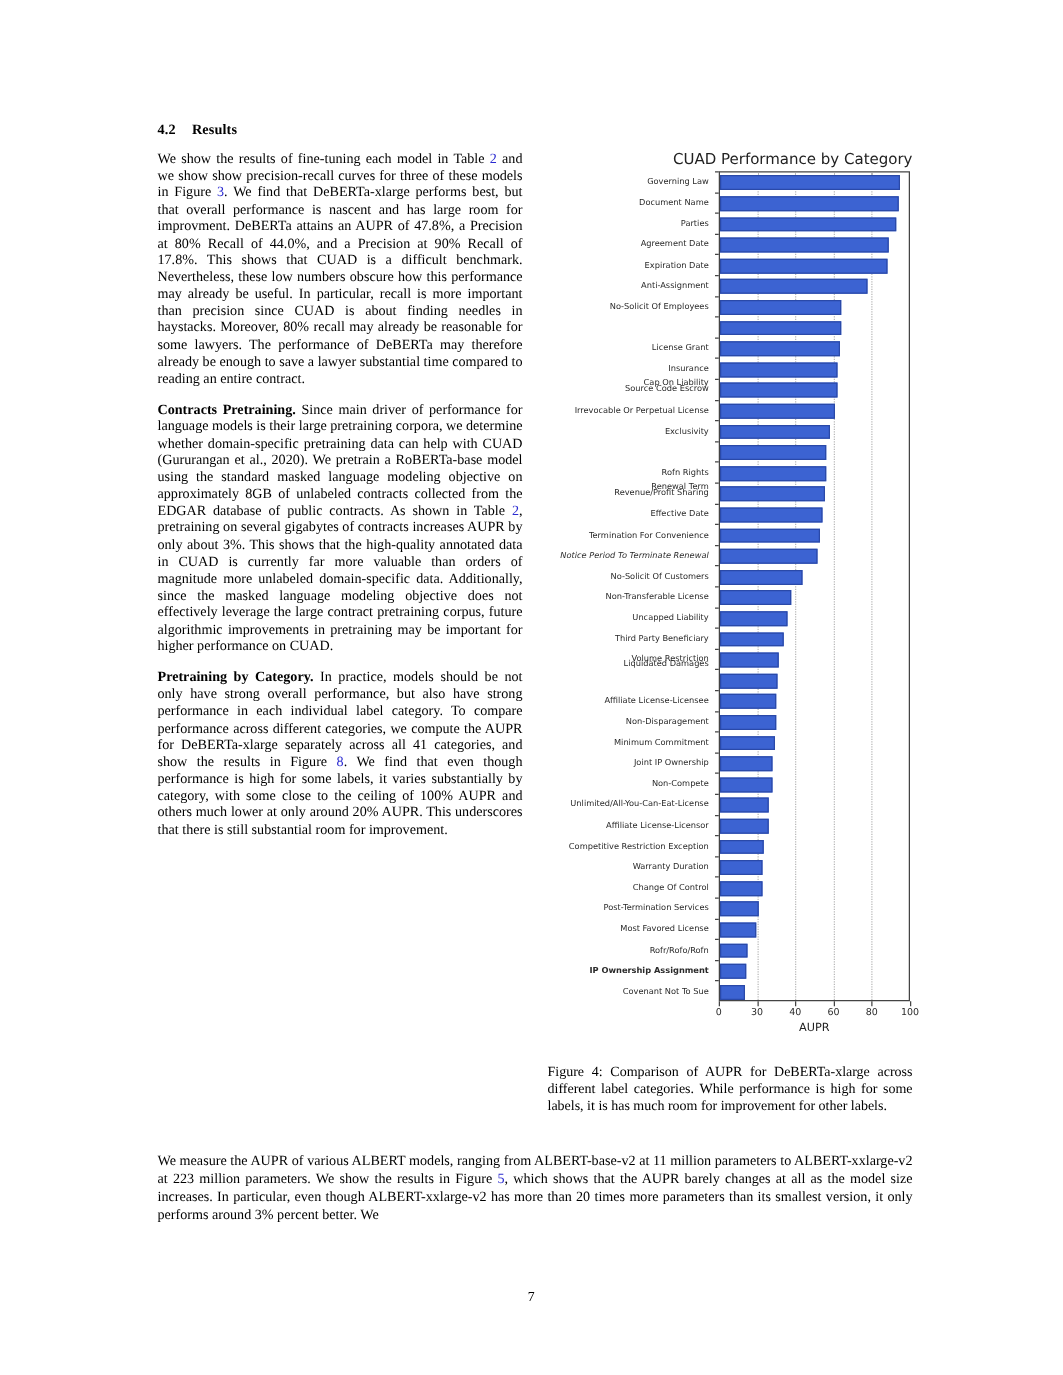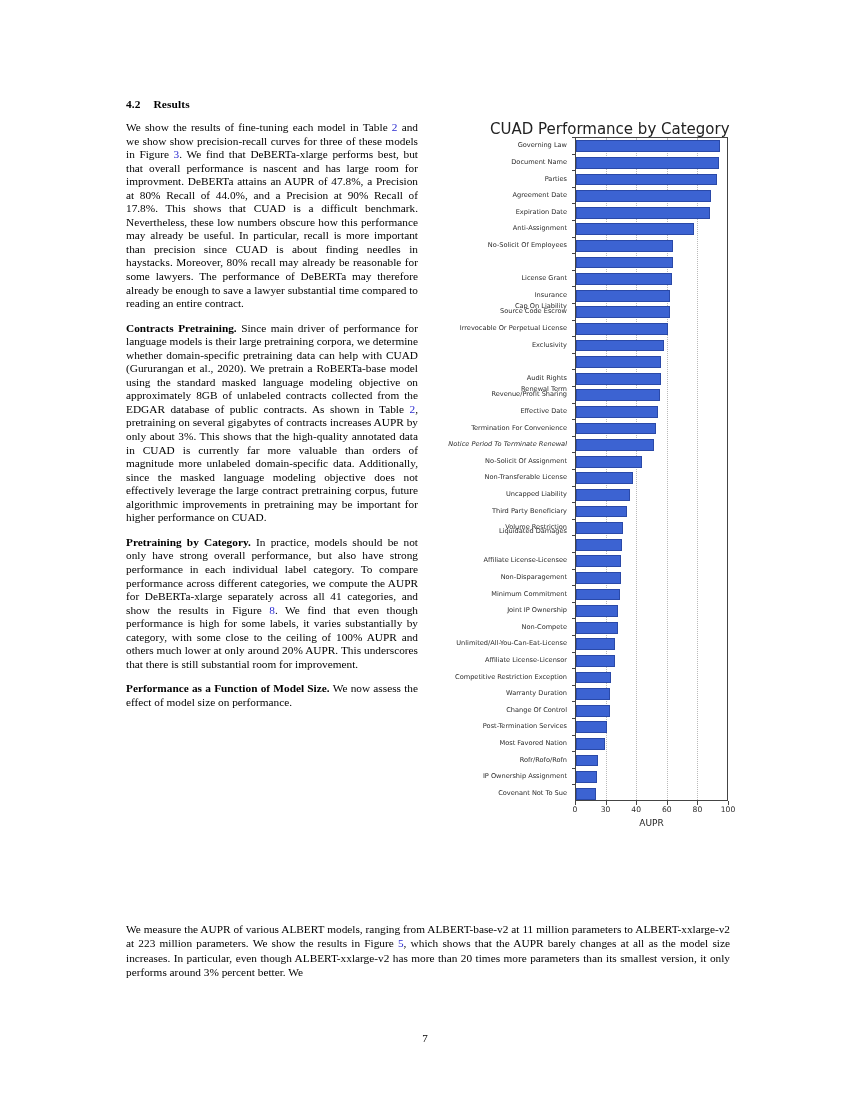--- a/index.html
+++ b/index.html
@@ -69,22 +69,22 @@
   .chart {
     position: relative;
     width: 292px;
     height: 725px;
     font-family: "DejaVu Sans", sans-serif;
   }
   .chart-title {
     position: absolute;
     left: 0; top: 0;
     width: 292px;
-    text-align: left;
-    font-size: 15px;
+    text-align: right;
+    font-size: 12px;
     color: #222;
     padding-left: 52px;
     box-sizing: border-box;
   }
   .plot-wrap {
     position: absolute;
     left: 137px;
     top: 17px;
     right: 2px;
     height: 664px;
@@ -220,24 +220,20 @@
       <p class="body">
         <span class="para-head">Contracts Pretraining.</span>
         <span>Since main driver of performance for language models is their large pretraining corpora, we determine whether domain-specific pretraining data can help with CUAD (Gururangan et al., 2020). We pretrain a RoBERTa-base model using the standard masked language modeling objective on approximately 8GB of unlabeled contracts collected from the EDGAR database of public contracts. As shown in Table <span class="cite">2</span>, pretraining on several gigabytes of contracts increases AUPR by only about 3%. This shows that the high-quality annotated data in CUAD is currently far more valuable than orders of magnitude more unlabeled domain-specific data. Additionally, since the masked language modeling objective does not effectively leverage the large contract pretraining corpus, future algorithmic improvements in pretraining may be important for higher performance on CUAD.</span>
       </p>
 
       <p class="body">
         <span class="para-head">Pretraining by Category.</span>
         <span>In practice, models should be not only have strong overall performance, but also have strong performance in each individual label category. To compare performance across different categories, we compute the AUPR for DeBERTa-xlarge separately across all 41 categories, and show the results in Figure <span class="cite">8</span>. We find that even though performance is high for some labels, it varies substantially by category, with some close to the ceiling of 100% AUPR and others much lower at only around 20% AUPR. This underscores that there is still substantial room for improvement.</span>
       </p>
 
-      <p class="body tight">
-        <span class="para-head">Performance as a Function of Model Size.</span>
-        <span>We now assess the effect of model size on performance.</span>
-      </p>
 
     </div>
 
     <div class="figure">
 
       <div class="chart">
 
         <div class="chart-title">CUAD Performance by Category</div>
 
         <div class="ylabels">
@@ -262,31 +258,31 @@
             <div class="ylabel" style="top: 153.7px;">Insurance</div>
             <div class="ytick" style="top: 149.4px;"></div>
             <div class="ylabel" style="top: 170.3px;">Source Code Escrow</div>
             <div class="ytick" style="top: 166px;"></div>
             <div class="ylabel" style="top: 186.9px;">Irrevocable Or Perpetual License</div>
             <div class="ytick" style="top: 182.6px;"></div>
             <div class="ylabel" style="top: 203.5px;">Exclusivity</div>
             <div class="ytick" style="top: 199.2px;"></div>
             <div class="ylabel" style="top: 220.1px; margin-top: 28px;">Renewal Term</div>
             <div class="ytick" style="top: 215.8px;"></div>
-            <div class="ylabel" style="top: 236.7px;">Audit Rights</div>
+            <div class="ylabel" style="top: 236.7px;">Rofn Rights</div>
             <div class="ytick" style="top: 232.4px;"></div>
             <div class="ylabel" style="top: 253.3px; margin-left: 36px;">Revenue/Profit Sharing</div>
             <div class="ytick" style="top: 249px;"></div>
             <div class="ylabel" style="top: 269.9px;">Effective Date</div>
             <div class="ytick" style="top: 265.6px;"></div>
             <div class="ylabel" style="top: 286.5px;">Termination For Convenience</div>
             <div class="ytick" style="top: 282.2px;"></div>
             <div class="ylabel" style="top: 303.1px; font-style: italic;">Notice Period To Terminate Renewal</div>
             <div class="ytick" style="top: 298.8px;"></div>
-            <div class="ylabel" style="top: 319.7px;">No-Solicit Of Assignment</div>
+            <div class="ylabel" style="top: 319.7px;">No-Solicit Of Customers</div>
             <div class="ytick" style="top: 315.4px;"></div>
             <div class="ylabel" style="top: 336.3px;">Non-Transferable License</div>
             <div class="ytick" style="top: 332px;"></div>
             <div class="ylabel" style="top: 352.9px;">Uncapped Liability</div>
             <div class="ytick" style="top: 348.6px;"></div>
             <div class="ylabel" style="top: 369.5px;">Third Party Beneficiary</div>
             <div class="ytick" style="top: 365.2px;"></div>
             <div class="ylabel" style="top: 386.1px;">Volume Restriction</div>
             <div class="ytick" style="top: 381.8px;"></div>
             <div class="ylabel" style="top: 390px;">Liquidated Damages</div>
@@ -306,25 +302,25 @@
             <div class="ylabel" style="top: 518.9px;">Affiliate License-Licensor</div>
             <div class="ytick" style="top: 514.6px;"></div>
             <div class="ylabel" style="top: 535.5px;">Competitive Restriction Exception</div>
             <div class="ytick" style="top: 531.2px;"></div>
             <div class="ylabel" style="top: 552.1px;">Warranty Duration</div>
             <div class="ytick" style="top: 547.8px;"></div>
             <div class="ylabel" style="top: 568.7px;">Change Of Control</div>
             <div class="ytick" style="top: 564.4px;"></div>
             <div class="ylabel" style="top: 585.3px;">Post-Termination Services</div>
             <div class="ytick" style="top: 581px;"></div>
-            <div class="ylabel" style="top: 601.9px;">Most Favored Nation</div>
+            <div class="ylabel" style="top: 601.9px;">Most Favored License</div>
             <div class="ytick" style="top: 597.6px;"></div>
             <div class="ylabel" style="top: 618.5px;">Rofr/Rofo/Rofn</div>
             <div class="ytick" style="top: 614.2px;"></div>
-            <div class="ylabel" style="top: 635.1px;">IP Ownership Assignment</div>
+            <div class="ylabel" style="top: 635.1px; font-weight: bold;">IP Ownership Assignment</div>
             <div class="ytick" style="top: 630.8px;"></div>
             <div class="ylabel" style="top: 651.7px;">Covenant Not To Sue</div>
             <div class="ytick" style="top: 647.4px;"></div>
           </div>
 
         <div class="plot-wrap">
           <div class="plot-area">
             <div class="gridlines">
                 <div class="gridline" style="left: 20%;"></div>
                 <div class="gridline" style="left: 40%;"></div>
@@ -469,20 +465,21 @@
             <div class="xtick-mark" style="left: 80%;"></div>
             <div class="xtick-label" style="left: 80%;">80</div>
             <div class="xtick-mark" style="left: 100%;"></div>
             <div class="xtick-label" style="left: 100%;">100</div>
           </div>
 
         <div class="xaxis-title">AUPR</div>
 
       </div>
 
+      <div class="fig-caption">Figure 4: Comparison of AUPR for DeBERTa-xlarge across different label categories. While performance is high for some labels, it is has much room for improvement for other labels.</div>
 
     </div>
 
   </div>
 
   <div class="fullwidth">
     <p>We measure the AUPR of various ALBERT models, ranging from ALBERT-base-v2 at 11 million parameters to ALBERT-xxlarge-v2 at 223 million parameters. We show the results in Figure <span class="cite">5</span>, which shows that the AUPR barely changes at all as the model size increases. In particular, even though ALBERT-xxlarge-v2 has more than 20 times more parameters than its smallest version, it only performs around 3% percent better. We</p>
   </div>
 
   <div class="page-number">7</div>

